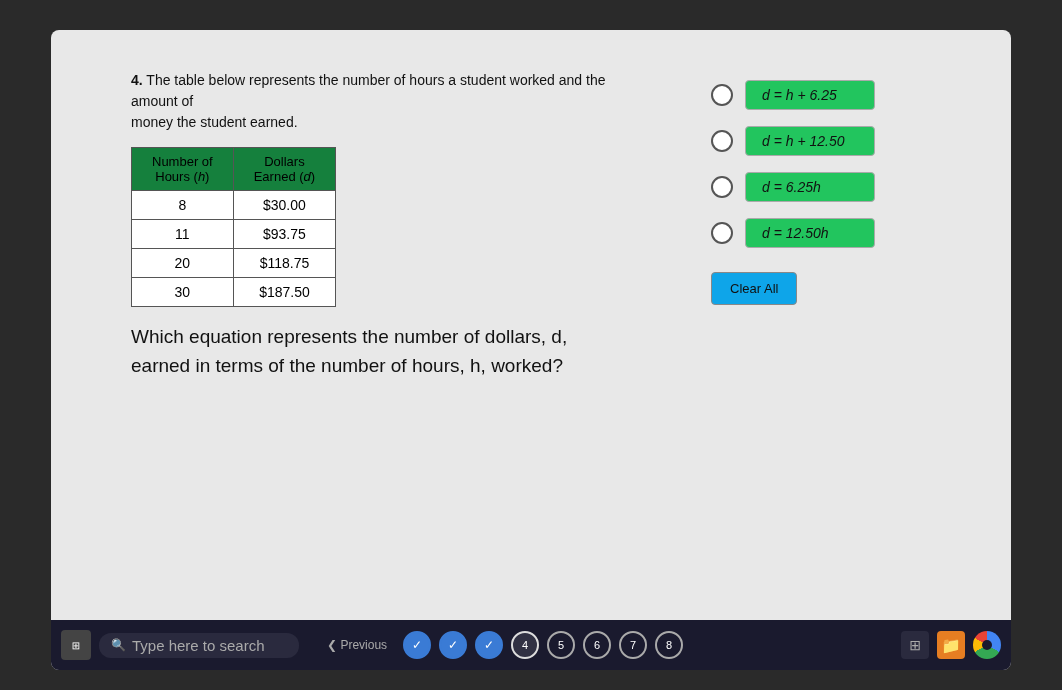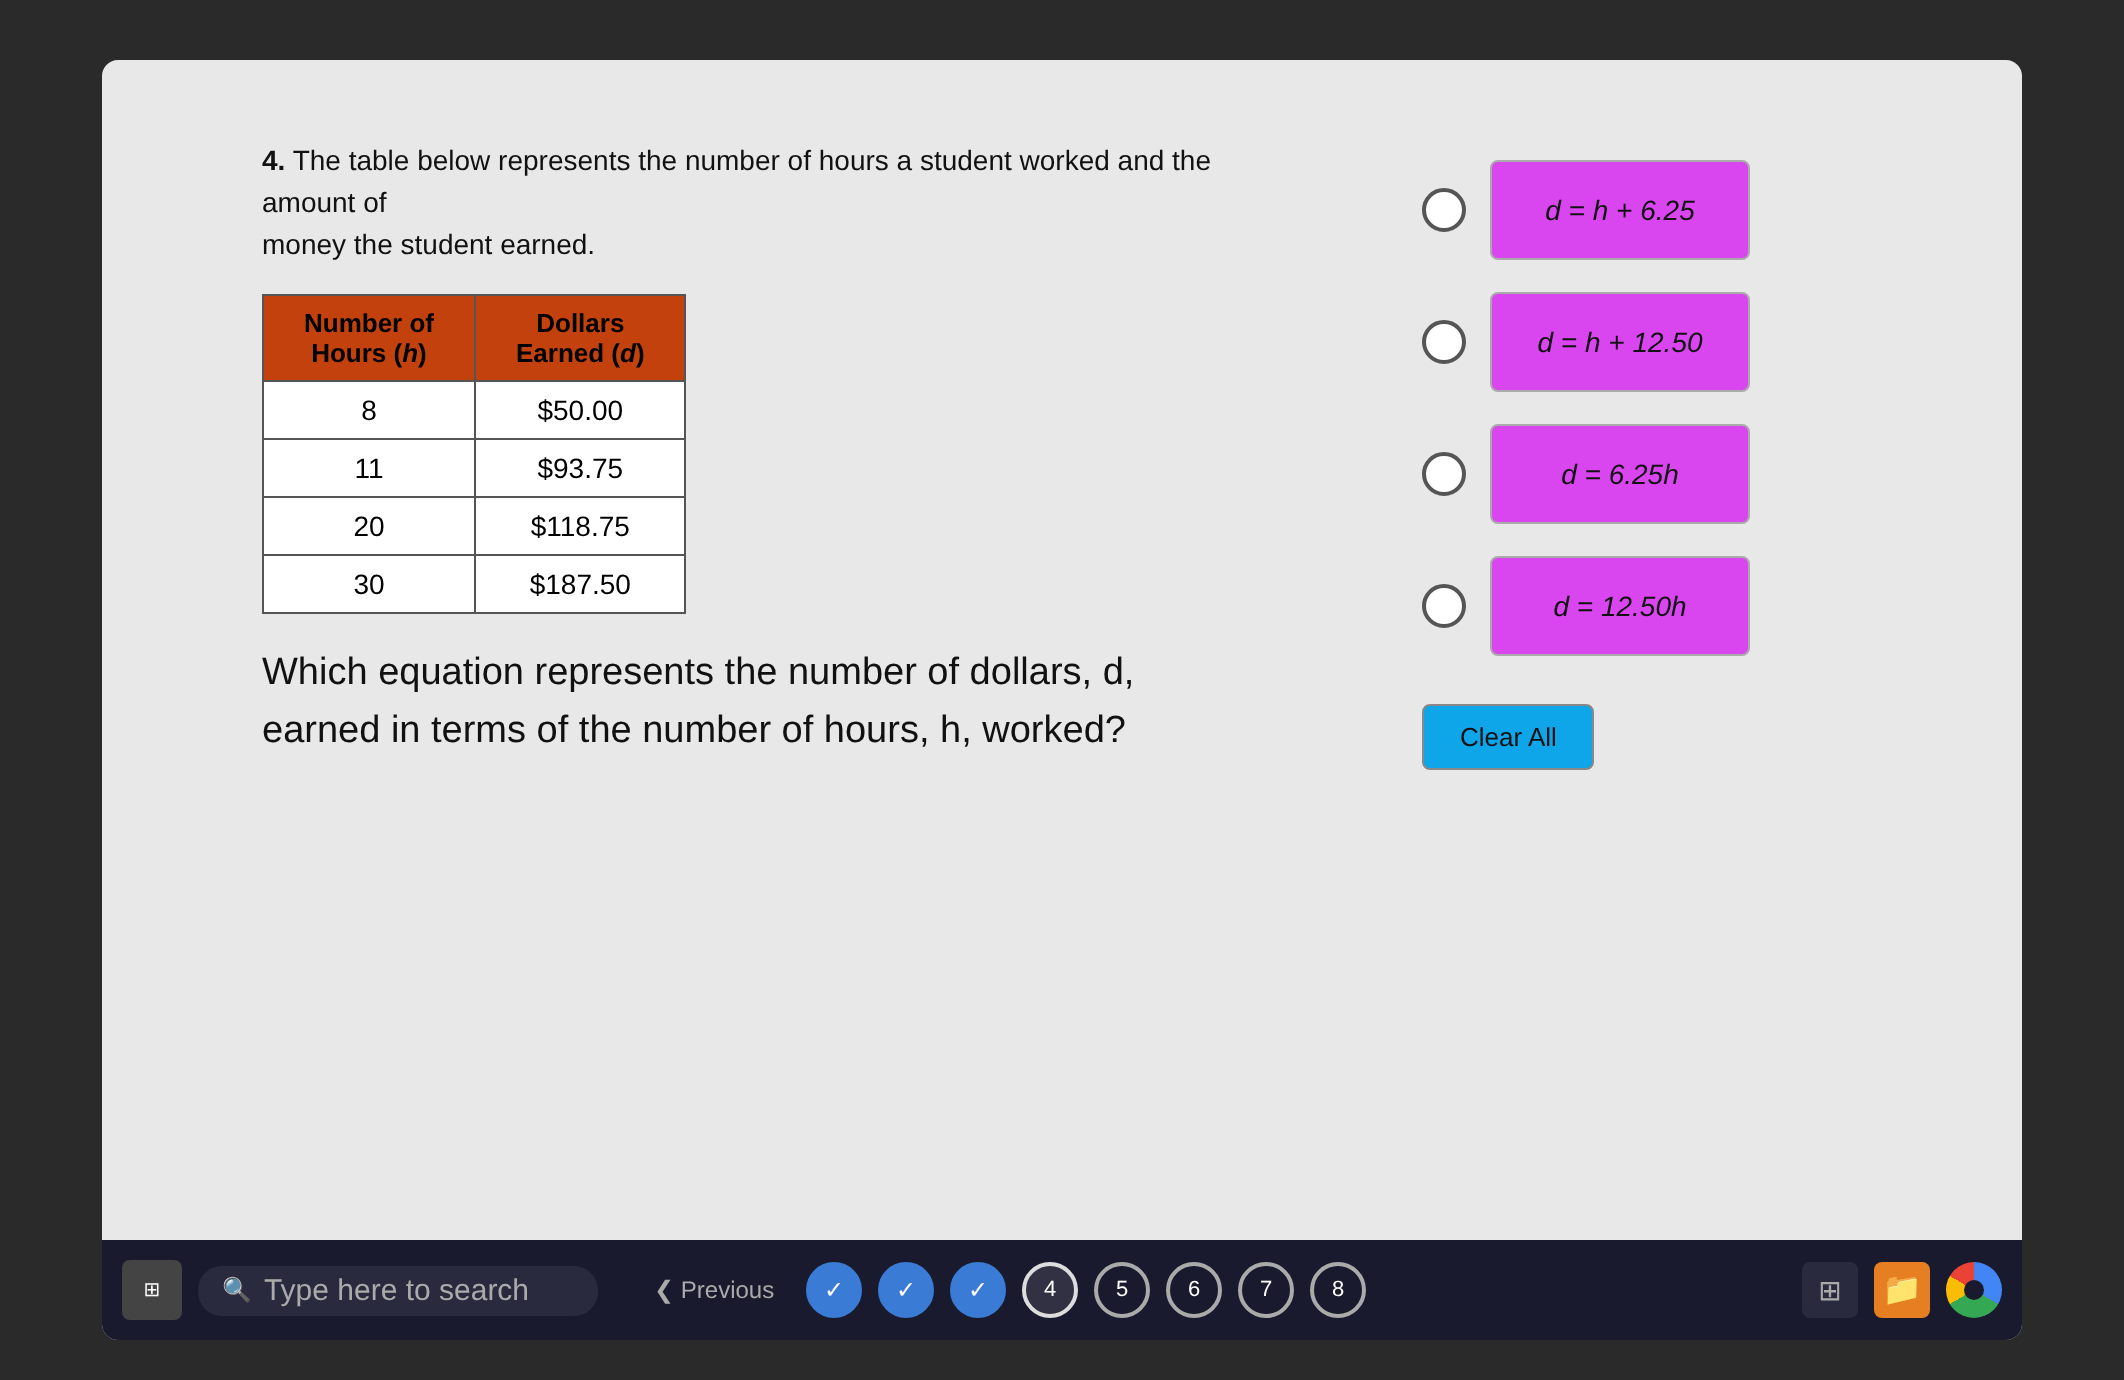--- a/index.html
+++ b/index.html
@@ -45,22 +45,22 @@
       margin-bottom: 16px;
       font-size: 14px;
     }
     .data-table th, .data-table td {
       border: 1px solid #555;
       padding: 6px 20px;
       text-align: center;
       background: #fff;
     }
     .data-table th {
-      background: #c2410c;
-      font-weight: bold;
+      background: #15803d;
+      font-weight: normal;
       font-size: 13px;
     }
     .sub-question {
       font-size: 19px;
       color: #111;
       max-width: 500px;
       line-height: 1.5;
     }
     .right-panel {
       width: 260px;
@@ -77,27 +77,26 @@
     .radio-circle {
       width: 22px;
       height: 22px;
       border-radius: 50%;
       border: 2px solid #555;
       background: #fff;
       flex-shrink: 0;
       cursor: pointer;
     }
     .option-box {
-      background: #d946ef;
+      background: #22c55e;
       border: 1px solid #aaa;
       border-radius: 4px;
-      padding: 16px 16px;
+      padding: 6px 16px;
       font-size: 14px;
       min-width: 130px;
-      text-align: center;
       color: #111;
       font-style: italic;
     }
     .clear-all-btn {
       background: #0ea5e9;
       border: 1px solid #888;
       border-radius: 4px;
       padding: 8px 18px;
       font-size: 13px;
       cursor: pointer;
@@ -240,21 +239,21 @@
       <table class="data-table">
         <thead>
           <tr>
             <th>Number of<br>Hours (<i>h</i>)</th>
             <th>Dollars<br>Earned (<i>d</i>)</th>
           </tr>
         </thead>
         <tbody id="table-body">
         <tr>
               <td>8</td>
-              <td>$50.00</td>
+              <td>$30.00</td>
             </tr>
             <tr>
               <td>11</td>
               <td>$93.75</td>
             </tr>
             <tr>
               <td>20</td>
               <td>$118.75</td>
             </tr>
             <tr>

